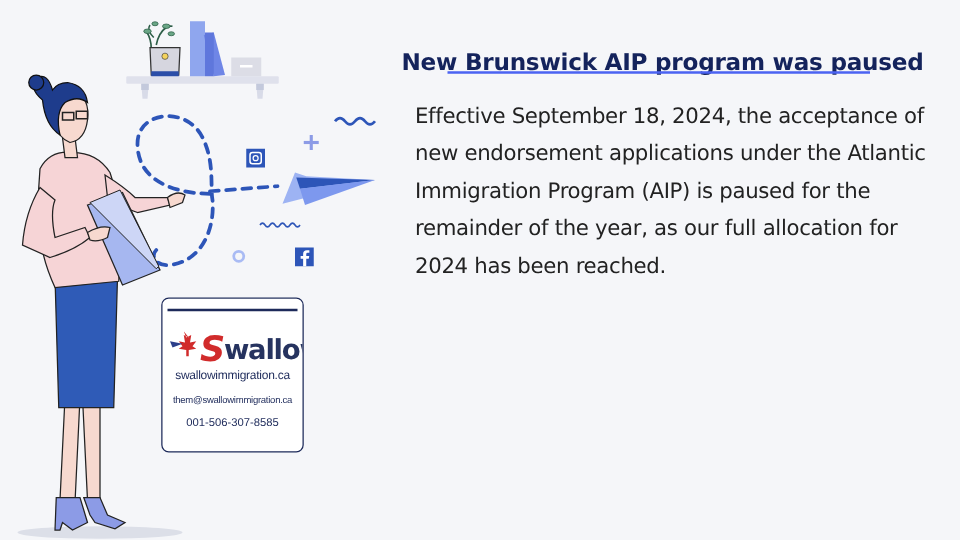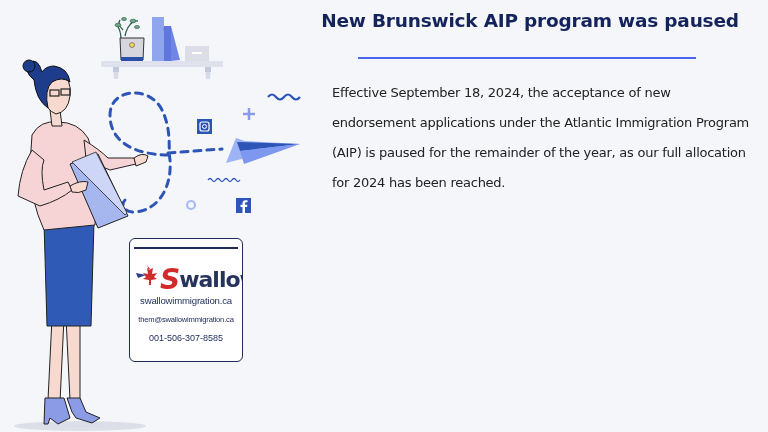--- a/index.html
+++ b/index.html
@@ -1,20 +1,20 @@
 <!DOCTYPE html>
 <html><head>
 <meta charset="utf-8">
 <style>
   html,body{margin:0;padding:0;}
   body{width:768px;height:432px;background:#f5f6f9;position:relative;overflow:hidden;font-family:"Liberation Sans","DejaVu Sans",sans-serif;}
   .illus{position:absolute;left:0;top:0;width:320px;height:432px;}
-  .title{position:absolute;left:320px;top:10px;width:420px;text-align:center;font-family:"DejaVu Sans",sans-serif;font-weight:bold;font-size:18.5px;color:#14235c;letter-spacing:-0.2px;}
+  .title{position:absolute;left:320px;top:40px;width:420px;text-align:center;font-family:"DejaVu Sans",sans-serif;font-weight:bold;font-size:18.5px;color:#14235c;letter-spacing:-0.2px;}
   .underline{position:absolute;left:358px;top:57px;width:338px;height:2px;background:#4b63f2;}
-  .body{position:absolute;left:332px;top:78px;width:420px;font-family:"DejaVu Sans",sans-serif;font-size:13px;color:#222;line-height:30px;letter-spacing:-0.25px;}
+  .body{position:absolute;left:332px;top:78px;width:420px;font-family:"DejaVu Sans",sans-serif;font-size:17px;color:#222;line-height:30px;letter-spacing:-0.25px;}
   .body p{margin:0;}
   .card{position:absolute;left:129px;top:238px;width:114px;height:124px;background:#fff;border:1.5px solid #1d2a5a;border-radius:6px;box-sizing:border-box;overflow:hidden;}
   .card-top{height:8px;background:#fff;border-bottom:2px solid #1d2a5a;margin:0 4px;}
   .logo{position:relative;height:36px;margin-top:8px;}
   .logo-text{position:absolute;left:30px;top:4px;font-family:"DejaVu Sans",sans-serif;font-weight:bold;font-size:22px;color:#26335f;letter-spacing:-1px;}
   .logo-s{color:#d12b2b;font-style:italic;font-size:28px;position:relative;top:2px;}
   .card-line{text-align:center;font-family:Liberation Sans, sans-serif;color:#1d2a5a;}
   .l1{font-size:9.6px;margin-top:2px;letter-spacing:-0.2px;}
   .l2{font-size:7.6px;margin-top:9px;letter-spacing:-0.2px;}
   .l3{font-size:9px;margin-top:9px;}

